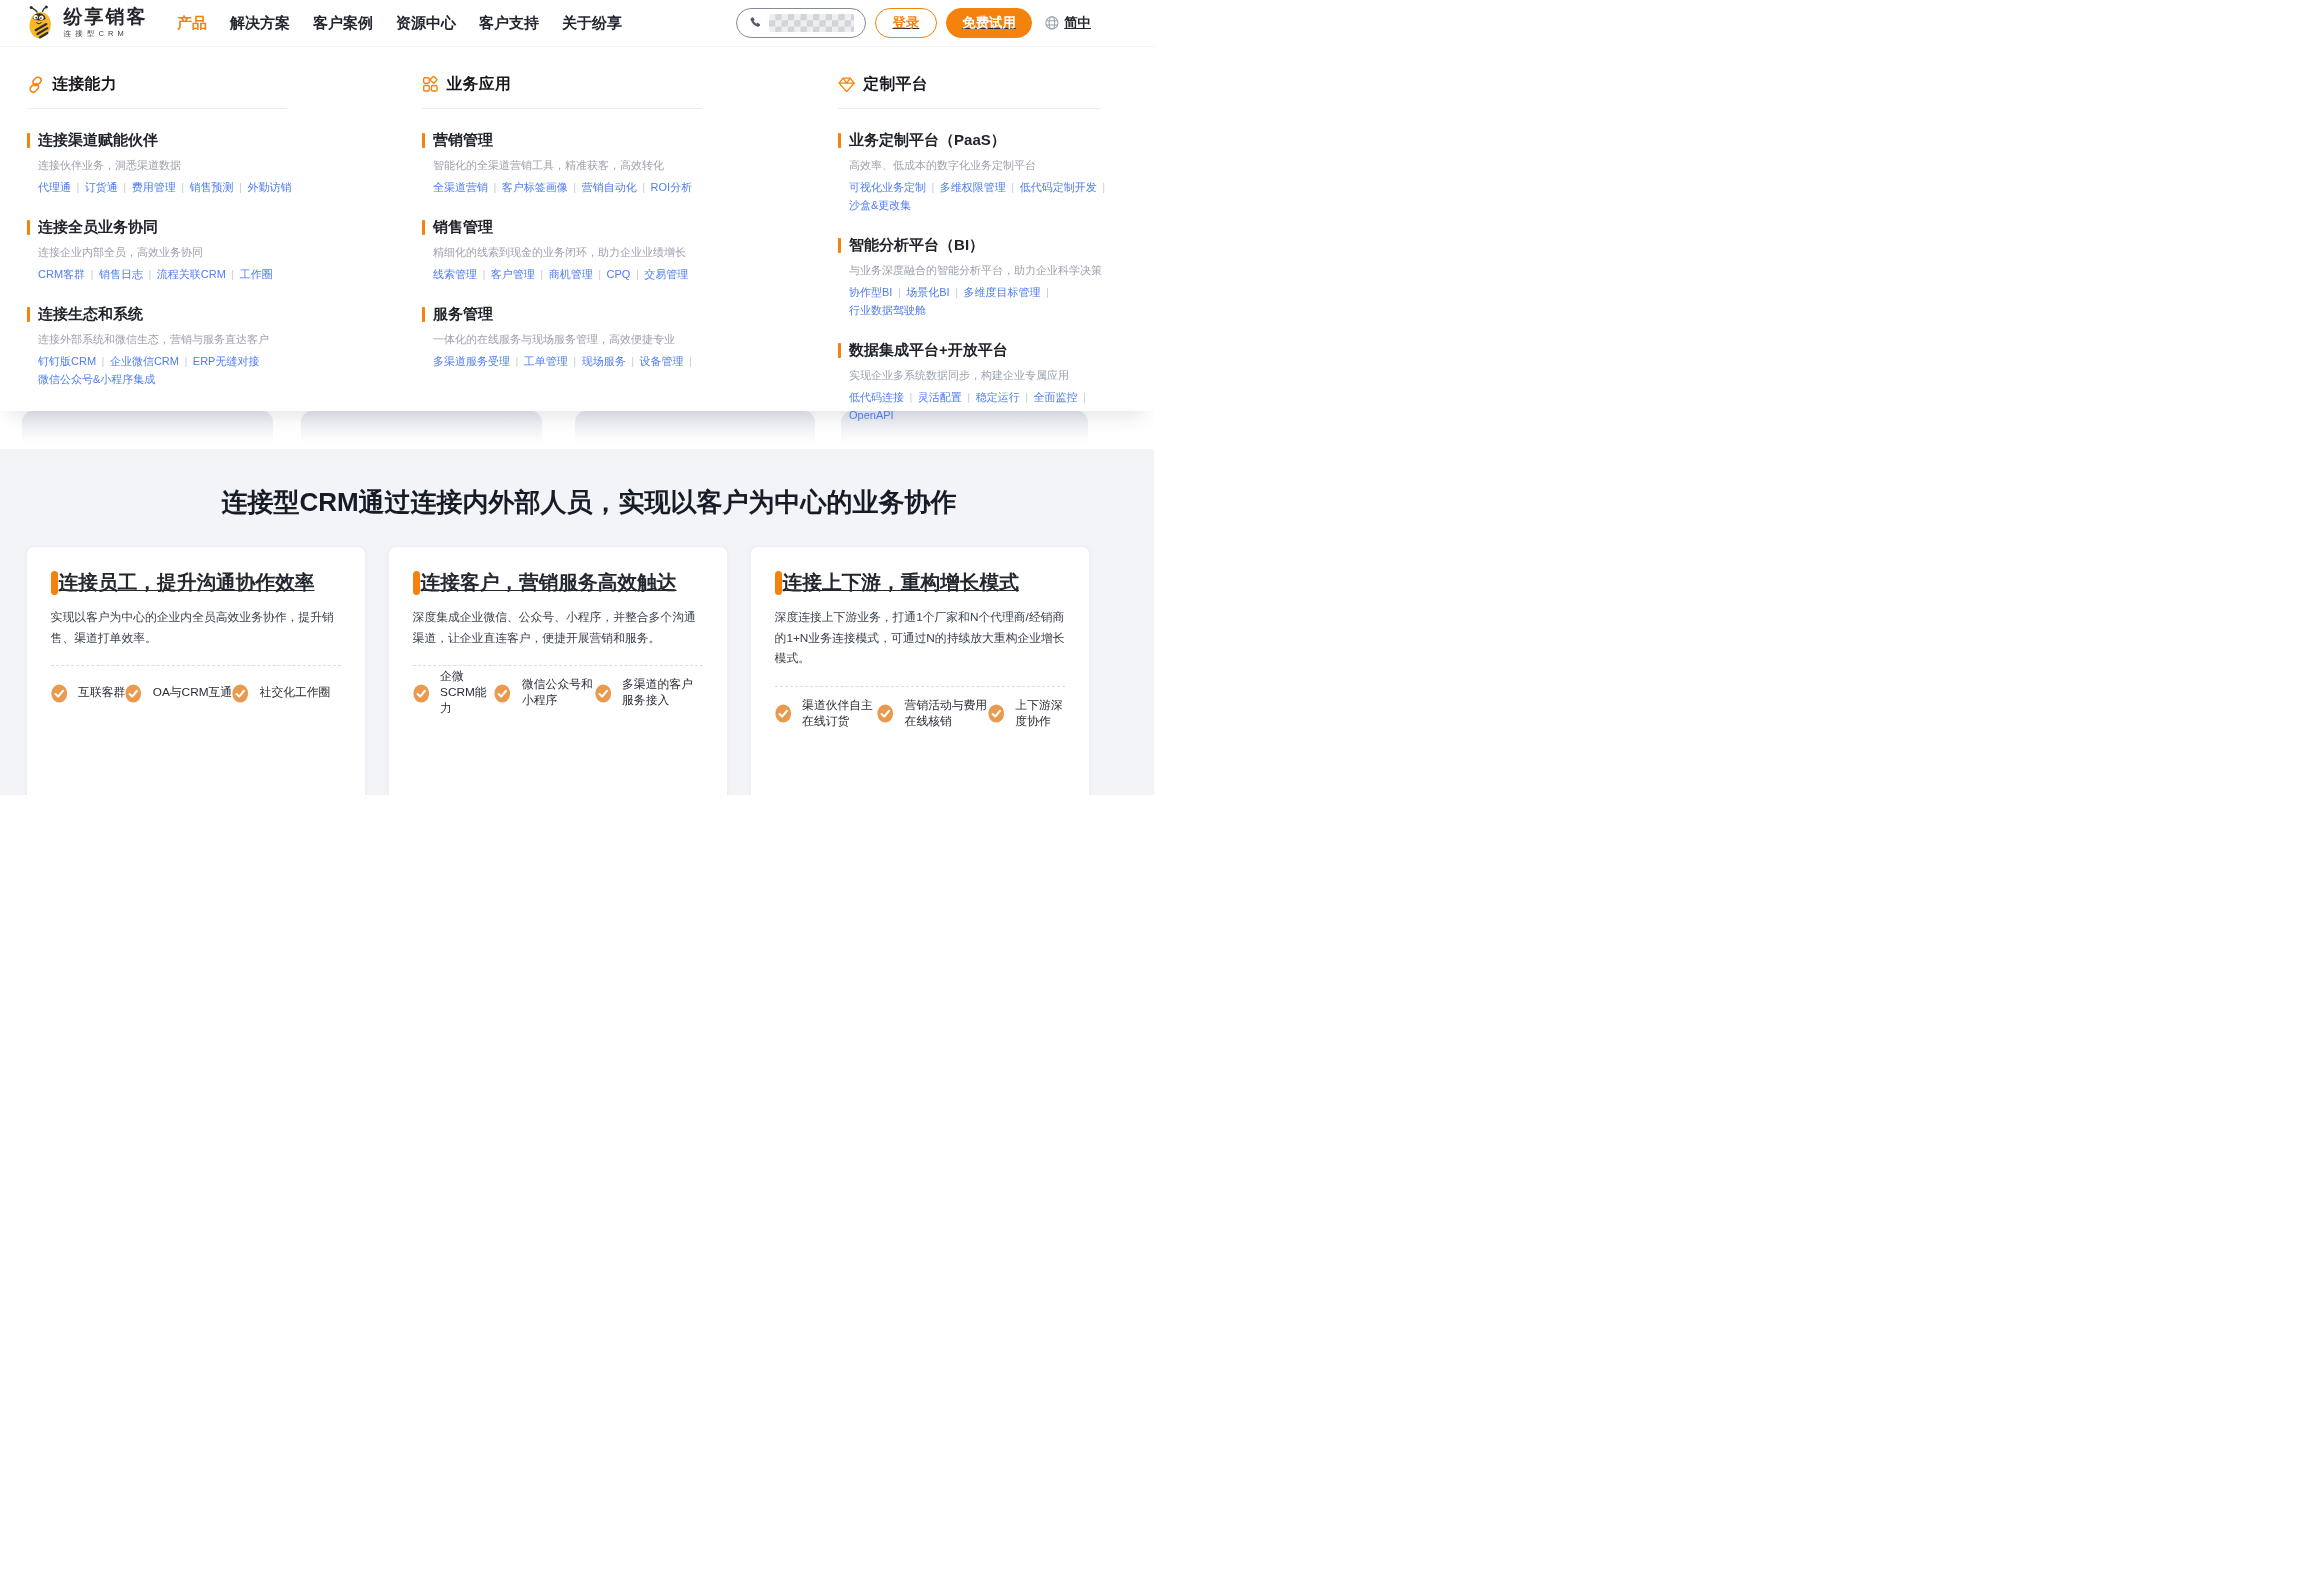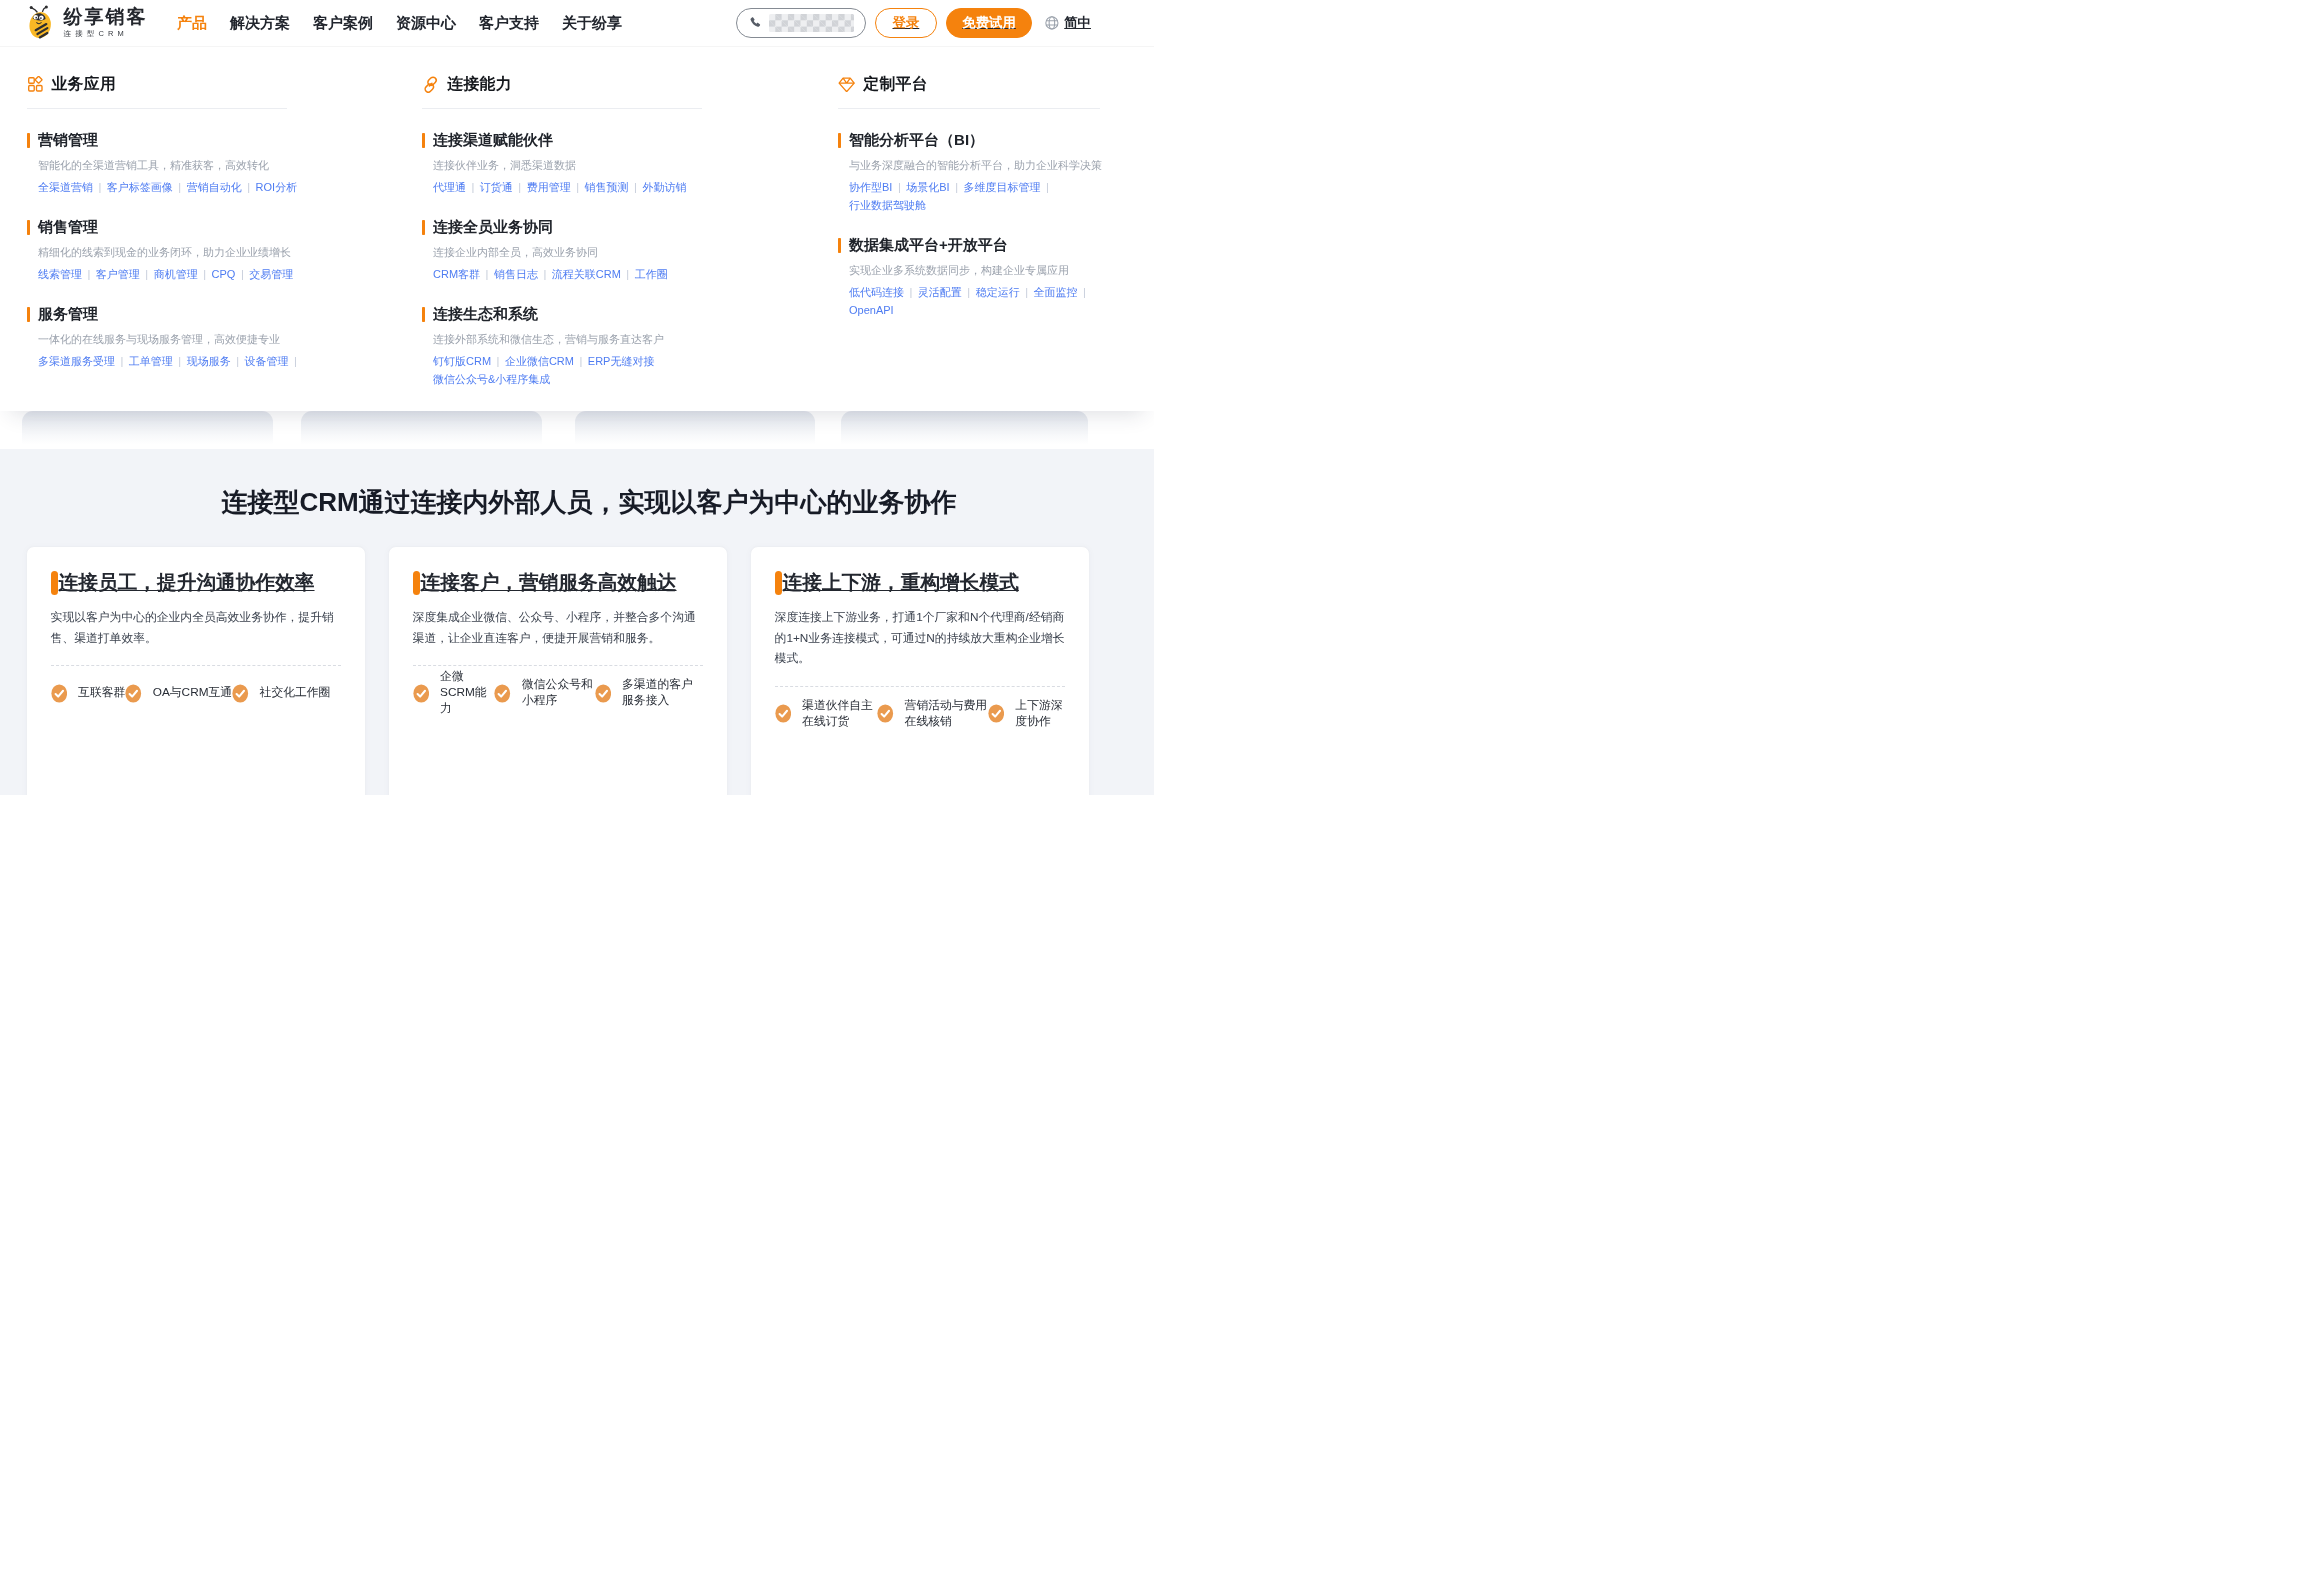--- a/index.html
+++ b/index.html
@@ -156,20 +156,66 @@
         </span>
       <span>简中</span>
     </div>
   </div>
 </header>
 
 <section class="mega-panel" id="mega-columns">
     <div class="menu-column">
     <div class="col-header">
       <span class="col-icon">
+          <svg width="17.3" height="17.3" viewBox="0 0 24 24" fill="none" stroke="#f5820d" stroke-width="2.1" stroke-linecap="round">
+            <rect x="9.6" y="1" width="8.6" height="12.6" rx="4.3" transform="rotate(45 13.9 7.3)"></rect>
+            <rect x="5.8" y="10.4" width="8.6" height="12.6" rx="4.3" transform="rotate(45 10.1 16.7)"></rect>
+            <path d="M10.2 13.8l3.6-3.6"></path>
+          </svg>
+        </span>
+      <span class="col-title">连接能力</span>
+    </div>
+    <div class="col-divider"></div>
+    <div class="col-sections">
+        <div class="menu-section">
+    <div class="sec-title">
+      <span class="sec-bar"></span>
+      <span class="sec-title-text">连接渠道赋能伙伴</span>
+    </div>
+    <div class="sec-desc">连接伙伴业务，洞悉渠道数据</div>
+    <div class="sec-links">
+            <div class="link-line"><span class="menu-link">代理通</span><span class="sep">|</span><span class="menu-link">订货通</span><span class="sep">|</span><span class="menu-link">费用管理</span><span class="sep">|</span><span class="menu-link">销售预测</span><span class="sep">|</span><span class="menu-link">外勤访销</span></div>
+          </div>
+  </div>
+        <div class="menu-section">
+    <div class="sec-title">
+      <span class="sec-bar"></span>
+      <span class="sec-title-text">连接全员业务协同</span>
+    </div>
+    <div class="sec-desc">连接企业内部全员，高效业务协同</div>
+    <div class="sec-links">
+            <div class="link-line"><span class="menu-link">CRM客群</span><span class="sep">|</span><span class="menu-link">销售日志</span><span class="sep">|</span><span class="menu-link">流程关联CRM</span><span class="sep">|</span><span class="menu-link">工作圈</span></div>
+          </div>
+  </div>
+        <div class="menu-section">
+    <div class="sec-title">
+      <span class="sec-bar"></span>
+      <span class="sec-title-text">连接生态和系统</span>
+    </div>
+    <div class="sec-desc">连接外部系统和微信生态，营销与服务直达客户</div>
+    <div class="sec-links">
+            <div class="link-line"><span class="menu-link">钉钉版CRM</span><span class="sep">|</span><span class="menu-link">企业微信CRM</span><span class="sep">|</span><span class="menu-link">ERP无缝对接</span></div>
+            <div class="link-line"><span class="menu-link">微信公众号&amp;小程序集成</span></div>
+          </div>
+  </div>
+      </div>
+  </div>
+    <div class="menu-column">
+    <div class="col-header">
+      <span class="col-icon">
           <svg width="16.5" height="16.5" viewBox="0 0 24 24" fill="none" stroke="#f5820d" stroke-width="2">
             <rect x="2.5" y="2.5" width="8" height="8" rx="1.5"></rect>
             <rect x="2.5" y="13.8" width="8" height="8" rx="1.5"></rect>
             <rect x="13.8" y="13.8" width="8" height="8" rx="1.5"></rect>
             <rect x="13.2" y="1.8" width="7.4" height="7.4" rx="1.2" transform="rotate(45 16.9 5.5)"></rect>
           </svg>
         </span>
       <span class="col-title">业务应用</span>
     </div>
     <div class="col-divider"></div>
@@ -195,85 +241,50 @@
           </div>
   </div>
         <div class="menu-section">
     <div class="sec-title">
       <span class="sec-bar"></span>
       <span class="sec-title-text">服务管理</span>
     </div>
     <div class="sec-desc">一体化的在线服务与现场服务管理，高效便捷专业</div>
     <div class="sec-links">
             <div class="link-line"><span class="menu-link">多渠道服务受理</span><span class="sep">|</span><span class="menu-link">工单管理</span><span class="sep">|</span><span class="menu-link">现场服务</span><span class="sep">|</span><span class="menu-link">设备管理</span><span class="sep">|</span></div>
-          </div>
-  </div>
-      </div>
-  </div>
-    <div class="menu-column">
-    <div class="col-header">
-      <span class="col-icon">
-          <svg width="17.3" height="17.3" viewBox="0 0 24 24" fill="none" stroke="#f5820d" stroke-width="2.1" stroke-linecap="round">
-            <rect x="9.6" y="1" width="8.6" height="12.6" rx="4.3" transform="rotate(45 13.9 7.3)"></rect>
-            <rect x="5.8" y="10.4" width="8.6" height="12.6" rx="4.3" transform="rotate(45 10.1 16.7)"></rect>
-            <path d="M10.2 13.8l3.6-3.6"></path>
-          </svg>
-        </span>
-      <span class="col-title">连接能力</span>
-    </div>
-    <div class="col-divider"></div>
-    <div class="col-sections">
-        <div class="menu-section">
-    <div class="sec-title">
-      <span class="sec-bar"></span>
-      <span class="sec-title-text">连接渠道赋能伙伴</span>
-    </div>
-    <div class="sec-desc">连接伙伴业务，洞悉渠道数据</div>
-    <div class="sec-links">
-            <div class="link-line"><span class="menu-link">代理通</span><span class="sep">|</span><span class="menu-link">订货通</span><span class="sep">|</span><span class="menu-link">费用管理</span><span class="sep">|</span><span class="menu-link">销售预测</span><span class="sep">|</span><span class="menu-link">外勤访销</span></div>
-          </div>
-  </div>
-        <div class="menu-section">
-    <div class="sec-title">
-      <span class="sec-bar"></span>
-      <span class="sec-title-text">连接全员业务协同</span>
-    </div>
-    <div class="sec-desc">连接企业内部全员，高效业务协同</div>
-    <div class="sec-links">
-            <div class="link-line"><span class="menu-link">CRM客群</span><span class="sep">|</span><span class="menu-link">销售日志</span><span class="sep">|</span><span class="menu-link">流程关联CRM</span><span class="sep">|</span><span class="menu-link">工作圈</span></div>
-          </div>
-  </div>
-        <div class="menu-section">
-    <div class="sec-title">
-      <span class="sec-bar"></span>
-      <span class="sec-title-text">连接生态和系统</span>
-    </div>
-    <div class="sec-desc">连接外部系统和微信生态，营销与服务直达客户</div>
-    <div class="sec-links">
-            <div class="link-line"><span class="menu-link">钉钉版CRM</span><span class="sep">|</span><span class="menu-link">企业微信CRM</span><span class="sep">|</span><span class="menu-link">ERP无缝对接</span></div>
-            <div class="link-line"><span class="menu-link">微信公众号&amp;小程序集成</span></div>
           </div>
   </div>
       </div>
   </div>
     <div class="menu-column">
     <div class="col-header">
       <span class="col-icon">
           <svg width="17.3" height="15.8" viewBox="0 0 24 22" fill="none" stroke="#f5820d" stroke-width="1.8" stroke-linejoin="round">
             <path d="M7 1.5 L17 1.5 L22.5 8.5 L12 20.5 L1.5 8.5 Z"></path>
             <path d="M1.5 8.5 H22.5 M7 1.5 L12 8.5 L17 1.5"></path>
           </svg>
         </span>
       <span class="col-title">定制平台</span>
     </div>
     <div class="col-divider"></div>
     <div class="col-sections">
         <div class="menu-section">
     <div class="sec-title">
       <span class="sec-bar"></span>
+      <span class="sec-title-text">业务定制平台（PaaS）</span>
+    </div>
+    <div class="sec-desc">高效率、低成本的数字化业务定制平台</div>
+    <div class="sec-links">
+            <div class="link-line"><span class="menu-link">可视化业务定制</span><span class="sep">|</span><span class="menu-link">多维权限管理</span><span class="sep">|</span><span class="menu-link">低代码定制开发</span><span class="sep">|</span></div>
+            <div class="link-line"><span class="menu-link">沙盒&amp;更改集</span></div>
+          </div>
+  </div>
+        <div class="menu-section">
+    <div class="sec-title">
+      <span class="sec-bar"></span>
       <span class="sec-title-text">智能分析平台（BI）</span>
     </div>
     <div class="sec-desc">与业务深度融合的智能分析平台，助力企业科学决策</div>
     <div class="sec-links">
             <div class="link-line"><span class="menu-link">协作型BI</span><span class="sep">|</span><span class="menu-link">场景化BI</span><span class="sep">|</span><span class="menu-link">多维度目标管理</span><span class="sep">|</span></div>
             <div class="link-line"><span class="menu-link">行业数据驾驶舱</span></div>
           </div>
   </div>
         <div class="menu-section">
     <div class="sec-title">

